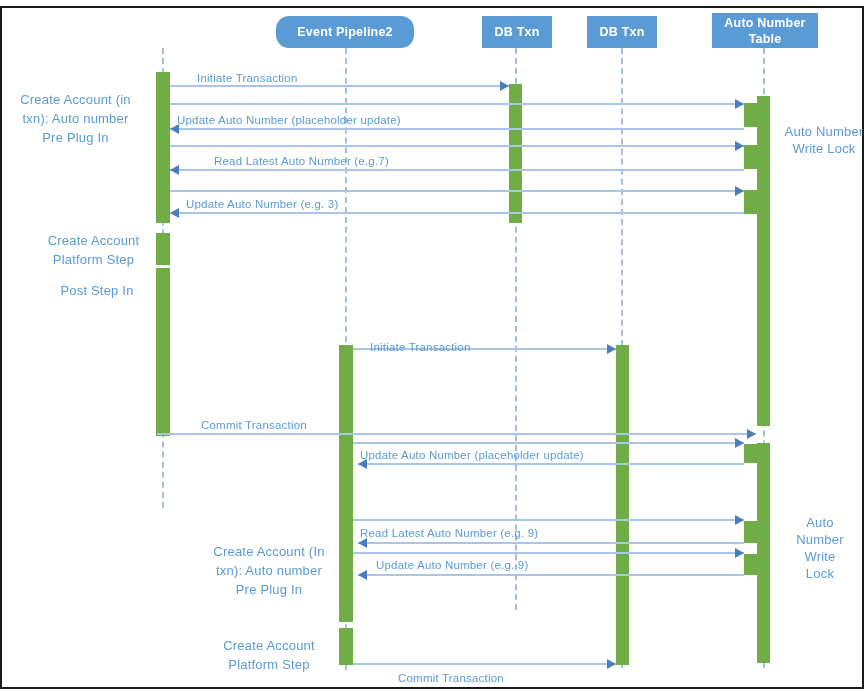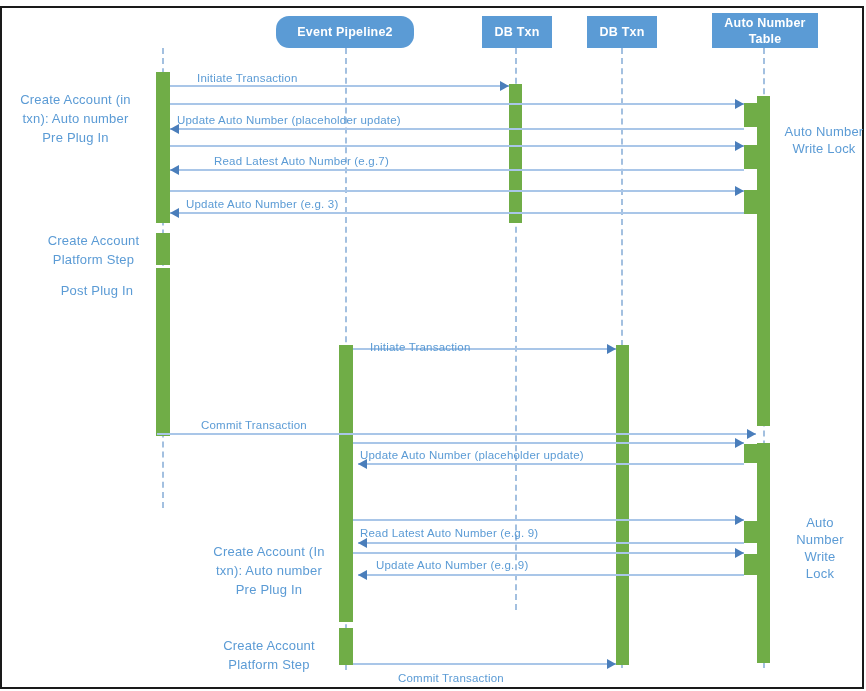--- a/index.html
+++ b/index.html
@@ -108,21 +108,21 @@
       <div class="header" style="left: 276px; top: 16px; width: 138px; height: 32px; border-radius: 13px;">Event Pipeline2</div>
       <div class="header" style="left: 482px; top: 16px; width: 70px; height: 32px;">DB Txn</div>
       <div class="header" style="left: 587px; top: 16px; width: 70px; height: 32px;">DB Txn</div>
       <div class="header" style="left: 712px; top: 13px; width: 106px; height: 35px;">Auto Number
 Table</div>
       <div class="slabel" style="left: 8px; top: 90px; width: 135px;">Create Account (in
 txn): Auto number
 Pre Plug In</div>
       <div class="slabel" style="left: 40px; top: 231px; width: 107px;">Create Account
 Platform Step</div>
-      <div class="slabel" style="left: 57px; top: 281px; width: 80px;">Post Plug In</div>
+      <div class="slabel" style="left: 57px; top: 281px; width: 80px;">Post Step In</div>
       <div class="slabel" style="left: 203px; top: 542px; width: 132px;">Create Account (In
 txn): Auto number
 Pre Plug In</div>
       <div class="slabel" style="left: 213px; top: 636px; width: 112px;">Create Account
 Platform Step</div>
       <div class="slabel" style="left: 781px; top: 123px; width: 86px; line-height: 17px;">Auto Number
 Write Lock</div>
       <div class="slabel" style="left: 789px; top: 514px; width: 62px; line-height: 17px;">Auto
 Number
 Write

